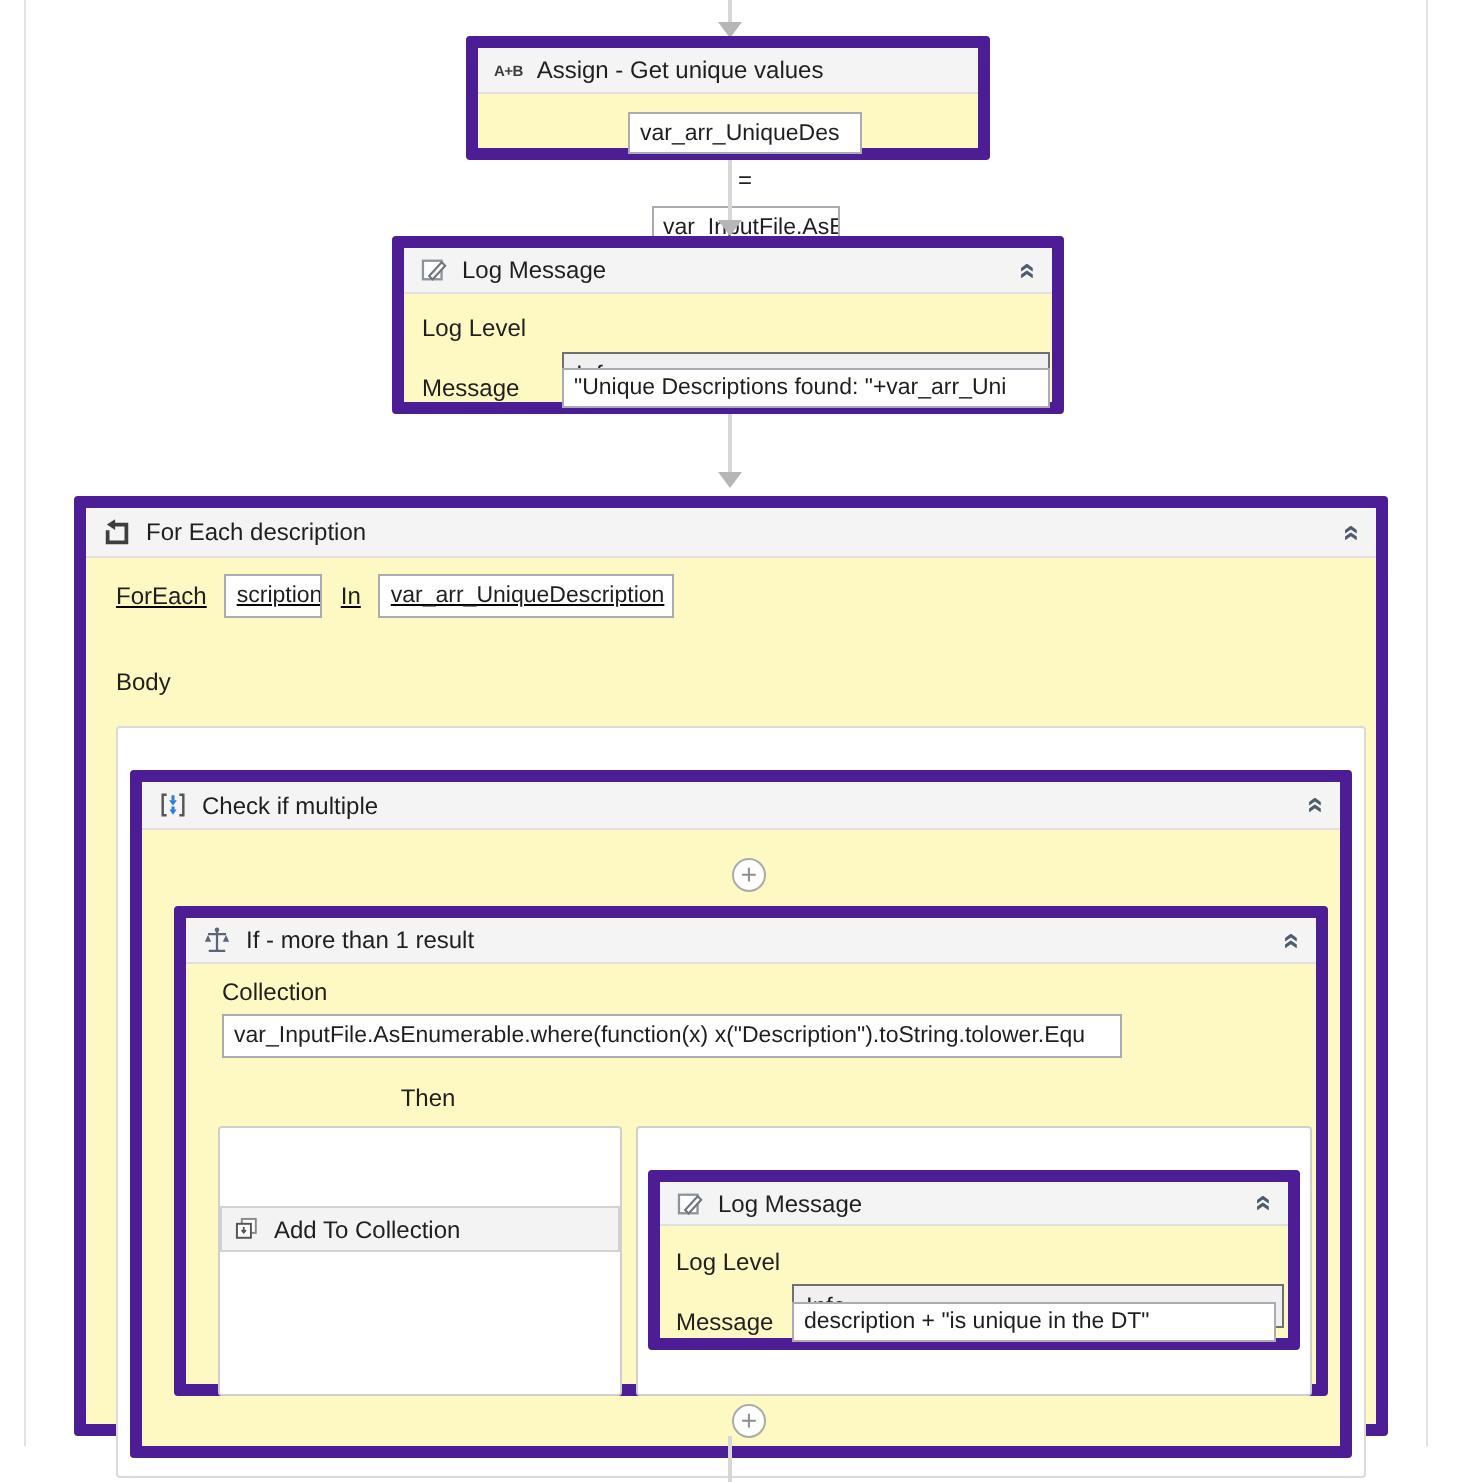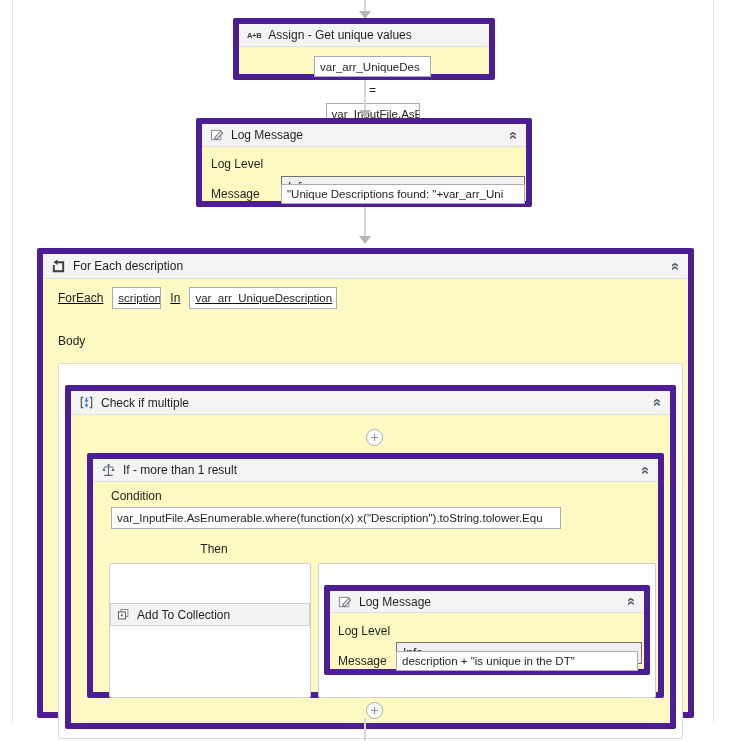--- a/index.html
+++ b/index.html
@@ -118,21 +118,21 @@
               <svg width="15" height="15" viewBox="0 0 16 16">
                   <circle cx="8" cy="2" r="1.2" fill="#5a6578"></circle>
                   <path d="M8 2.5 V12.8 M3.6 13.2 H12.4 M3.2 4.3 H12.8" stroke="#5a6578" stroke-width="1.2" fill="none"></path>
                   <polygon points="3.2,4.8 1.5,8.4 4.9,8.4" fill="#5a6578"></polygon>
                   <polygon points="12.8,4.8 11.1,8.4 14.5,8.4" fill="#5a6578"></polygon>
                 </svg>
             </span>
             <span class="ttl">If - more than 1 result</span>
             <span class="chev">«</span>
           </div>
-          <div class="abs lbl" style="left:18px;top:30px;">Condition</div>
+          <div class="abs lbl" style="left:18px;top:30px;">Collection</div>
           <div class="abs tb" style="left:18px;top:48px;width:450px;height:22px;">var_InputFile.AsEnumerable.where(function(x) x("Description").toString.tolower.Equ</div>
 
           <div class="abs centerlbl" style="left:20px;top:83px;width:202px;">Then</div>
 
           <div class="abs drop" style="left:16px;top:104px;width:202px;height:135px;border-color:#cfcfcf;">
             <div class="abs addbar" style="left:0px;top:39px;width:200px;height:23px;">
               <span class="icon">
                 <svg width="13" height="13" viewBox="0 0 16 16">
                     <rect x="4.8" y="1.8" width="8.6" height="8.6" fill="#fff" stroke="#8a8a8a" stroke-width="1.2"></rect>
                     <rect x="1.8" y="4.8" width="8.6" height="8.6" fill="#fff" stroke="#555" stroke-width="1.2"></rect>

